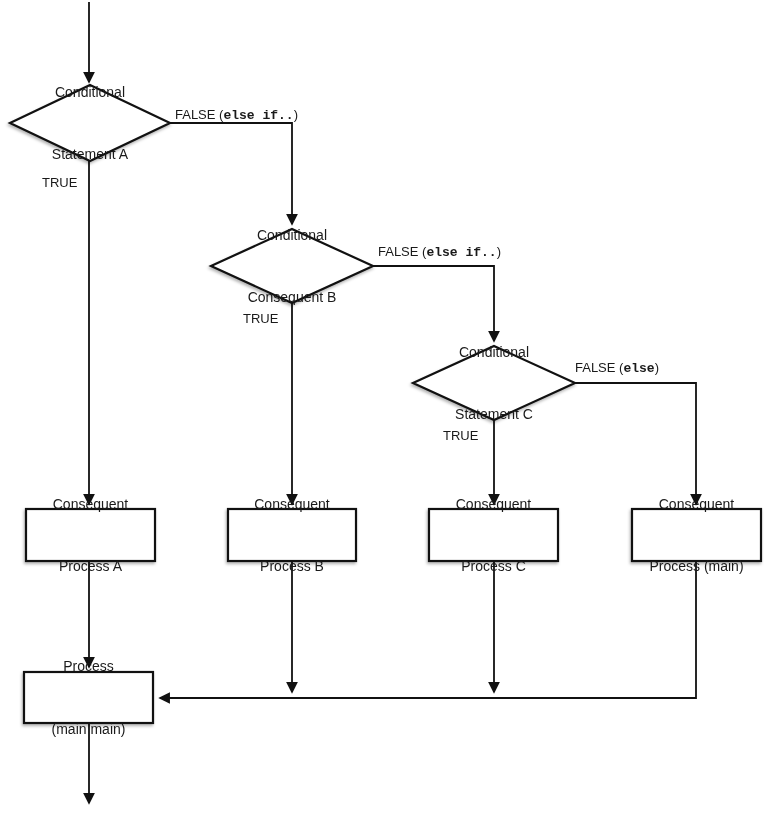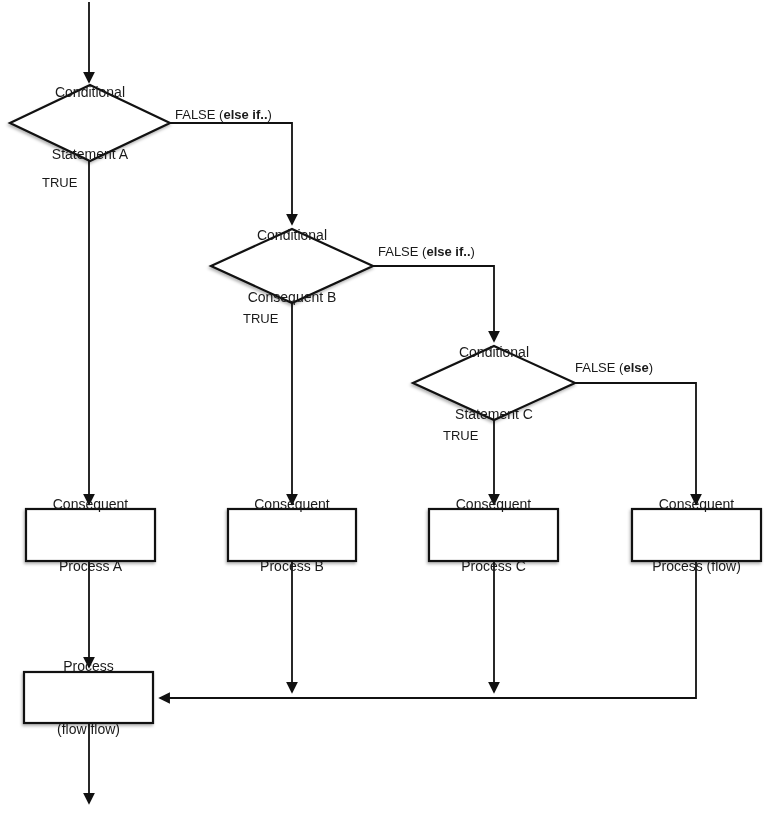--- a/index.html
+++ b/index.html
@@ -36,21 +36,21 @@
     pointer-events: none;
     gap: 44px;
   }
   .node-label span { display: block; }
   .edge-label {
     position: absolute;
     font-size: 13px;
     white-space: nowrap;
     pointer-events: none;
   }
-  .edge-label b { font-weight: bold; }
+  .edge-label b { font-weight: bold; font-family: Liberation Mono, monospace; }
 </style>
 </head>
 <body>
 
 <div class="canvas">
 
   <svg width="768" height="821" viewBox="0 0 768 821">
     <defs>
       <marker id="arrow" viewBox="0 0 10 10" refX="8.5" refY="5" markerWidth="6.5" markerHeight="6.5" orient="auto-start-reverse">
         <path d="M0,0 L10,5 L0,10 z" fill="#111111"></path>
@@ -104,25 +104,25 @@
   <div class="node-label" style="left:228px; top:509px; width:128px; height:52px;">
     <span>Consequent</span>
     <span>Process B</span>
   </div>
   <div class="node-label" style="left:429px; top:509px; width:129px; height:52px;">
     <span>Consequent</span>
     <span>Process C</span>
   </div>
   <div class="node-label" style="left:632px; top:509px; width:129px; height:52px;">
     <span>Consequent</span>
-    <span>Process (flow)</span>
+    <span>Process (main)</span>
   </div>
   <div class="node-label" style="left:24px; top:672px; width:129px; height:51px;">
     <span>Process</span>
-    <span>(flow flow)</span>
+    <span>(main main)</span>
   </div>
 
   <div class="edge-label" style="left:42px; top:175px;">
     <span>TRUE</span>
   </div>
   <div class="edge-label" style="left:243px; top:311px;">
     <span>TRUE</span>
   </div>
   <div class="edge-label" style="left:443px; top:428px;">
     <span>TRUE</span>

